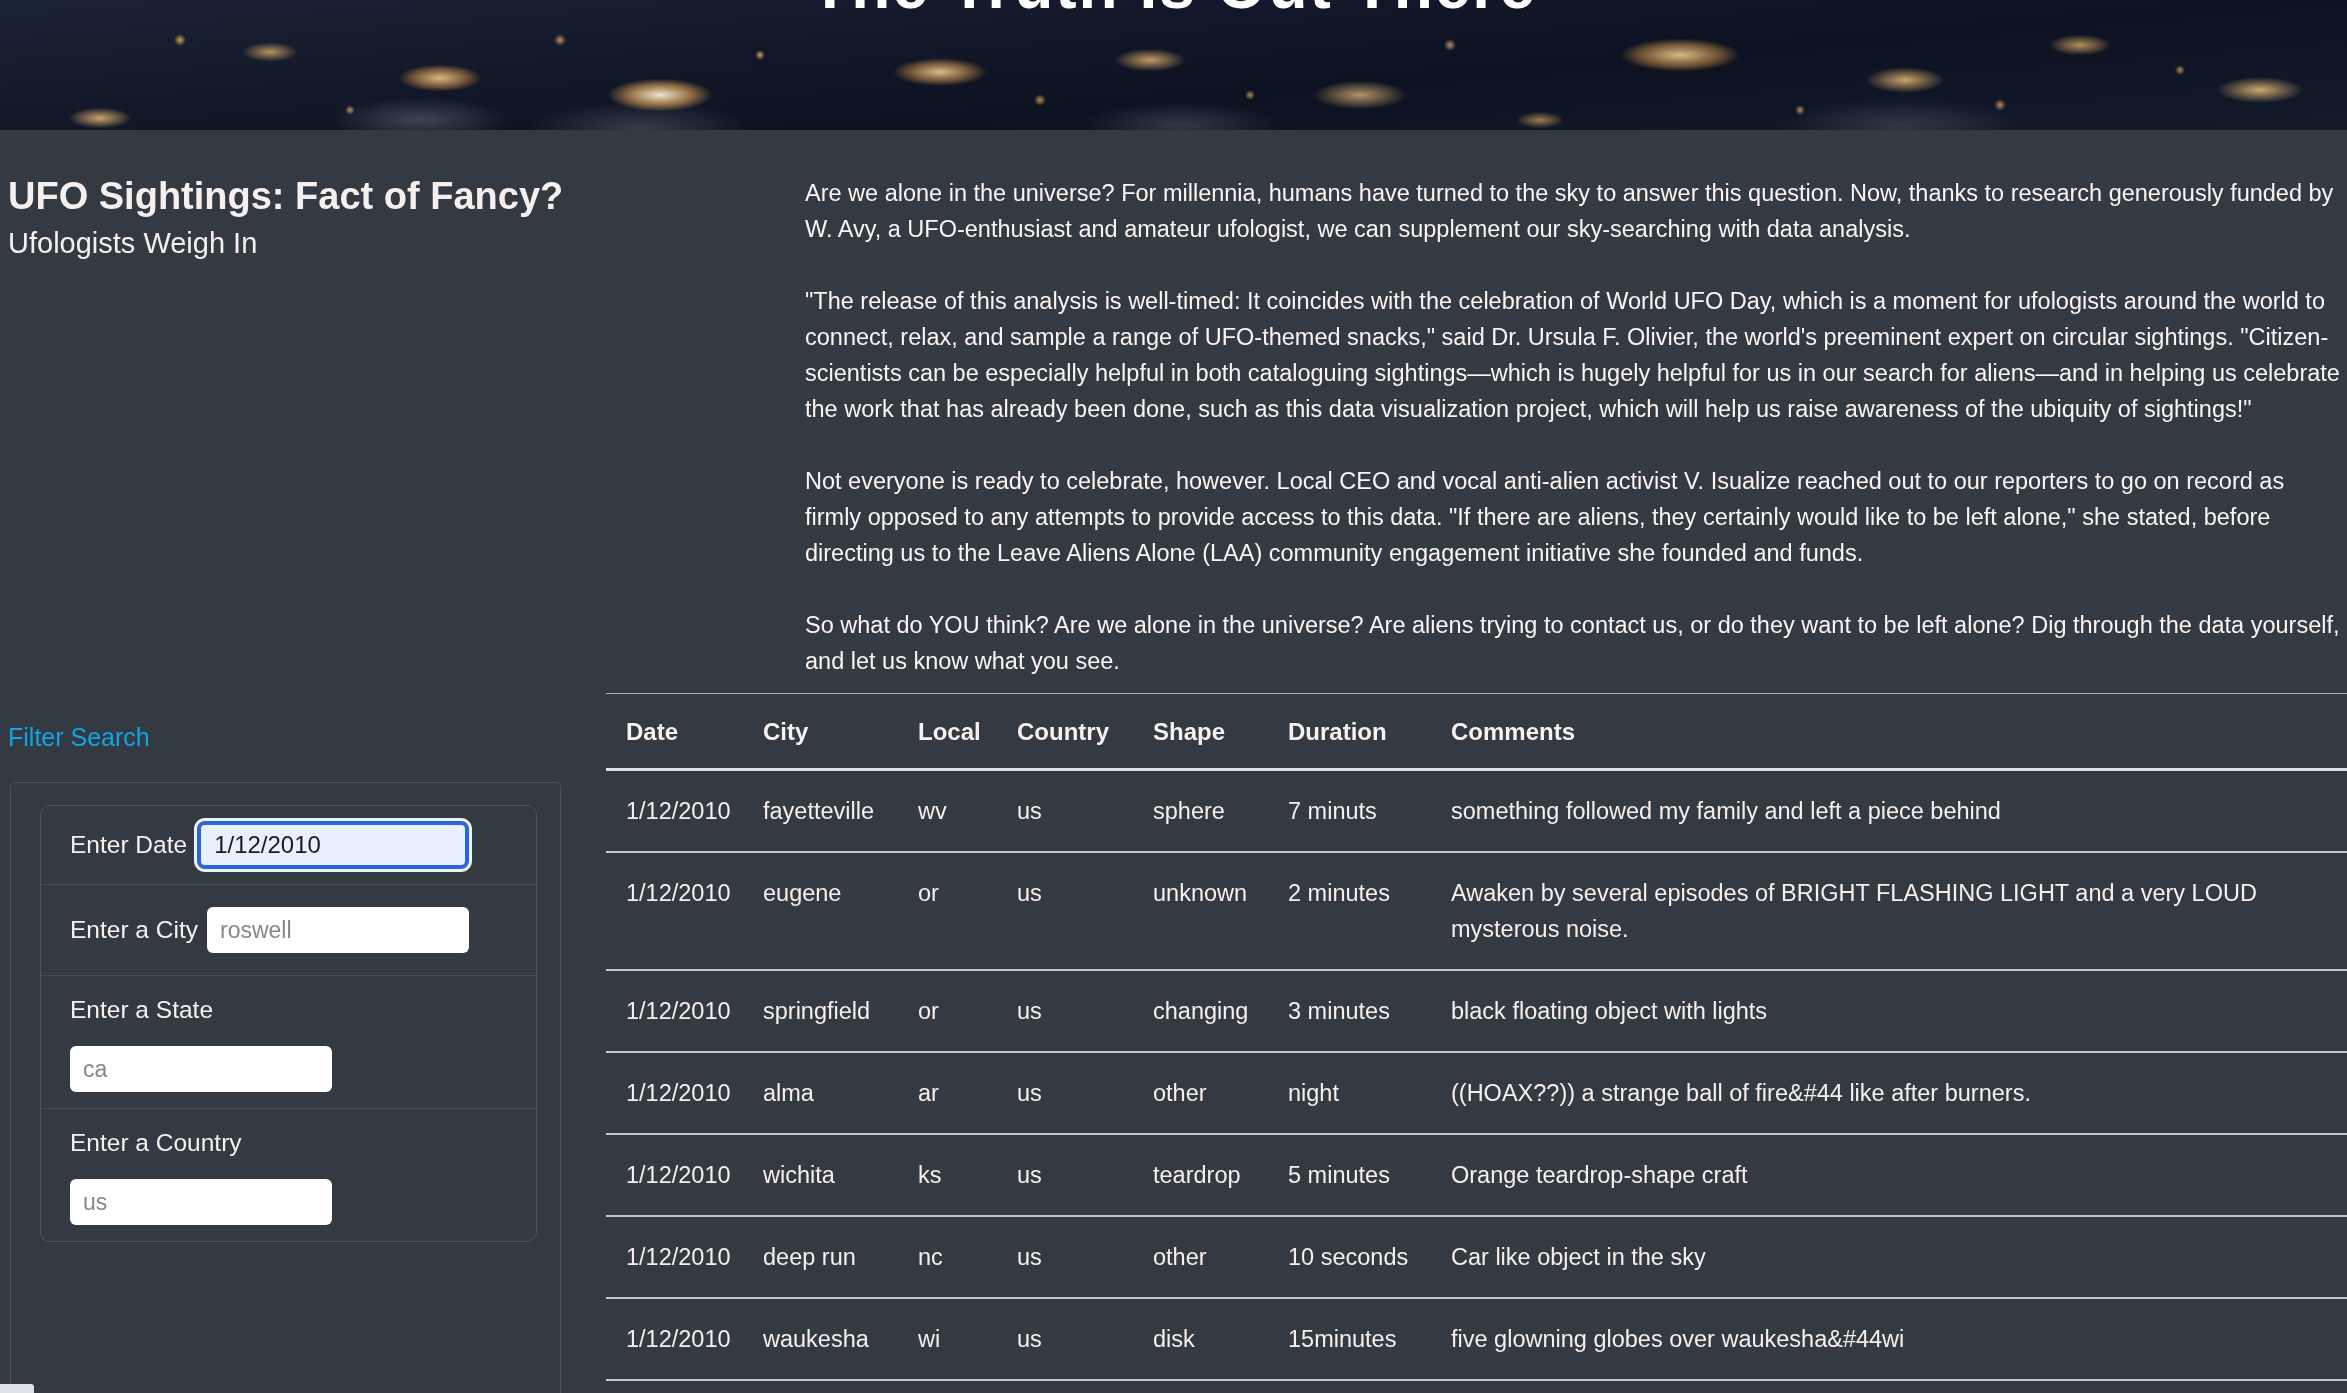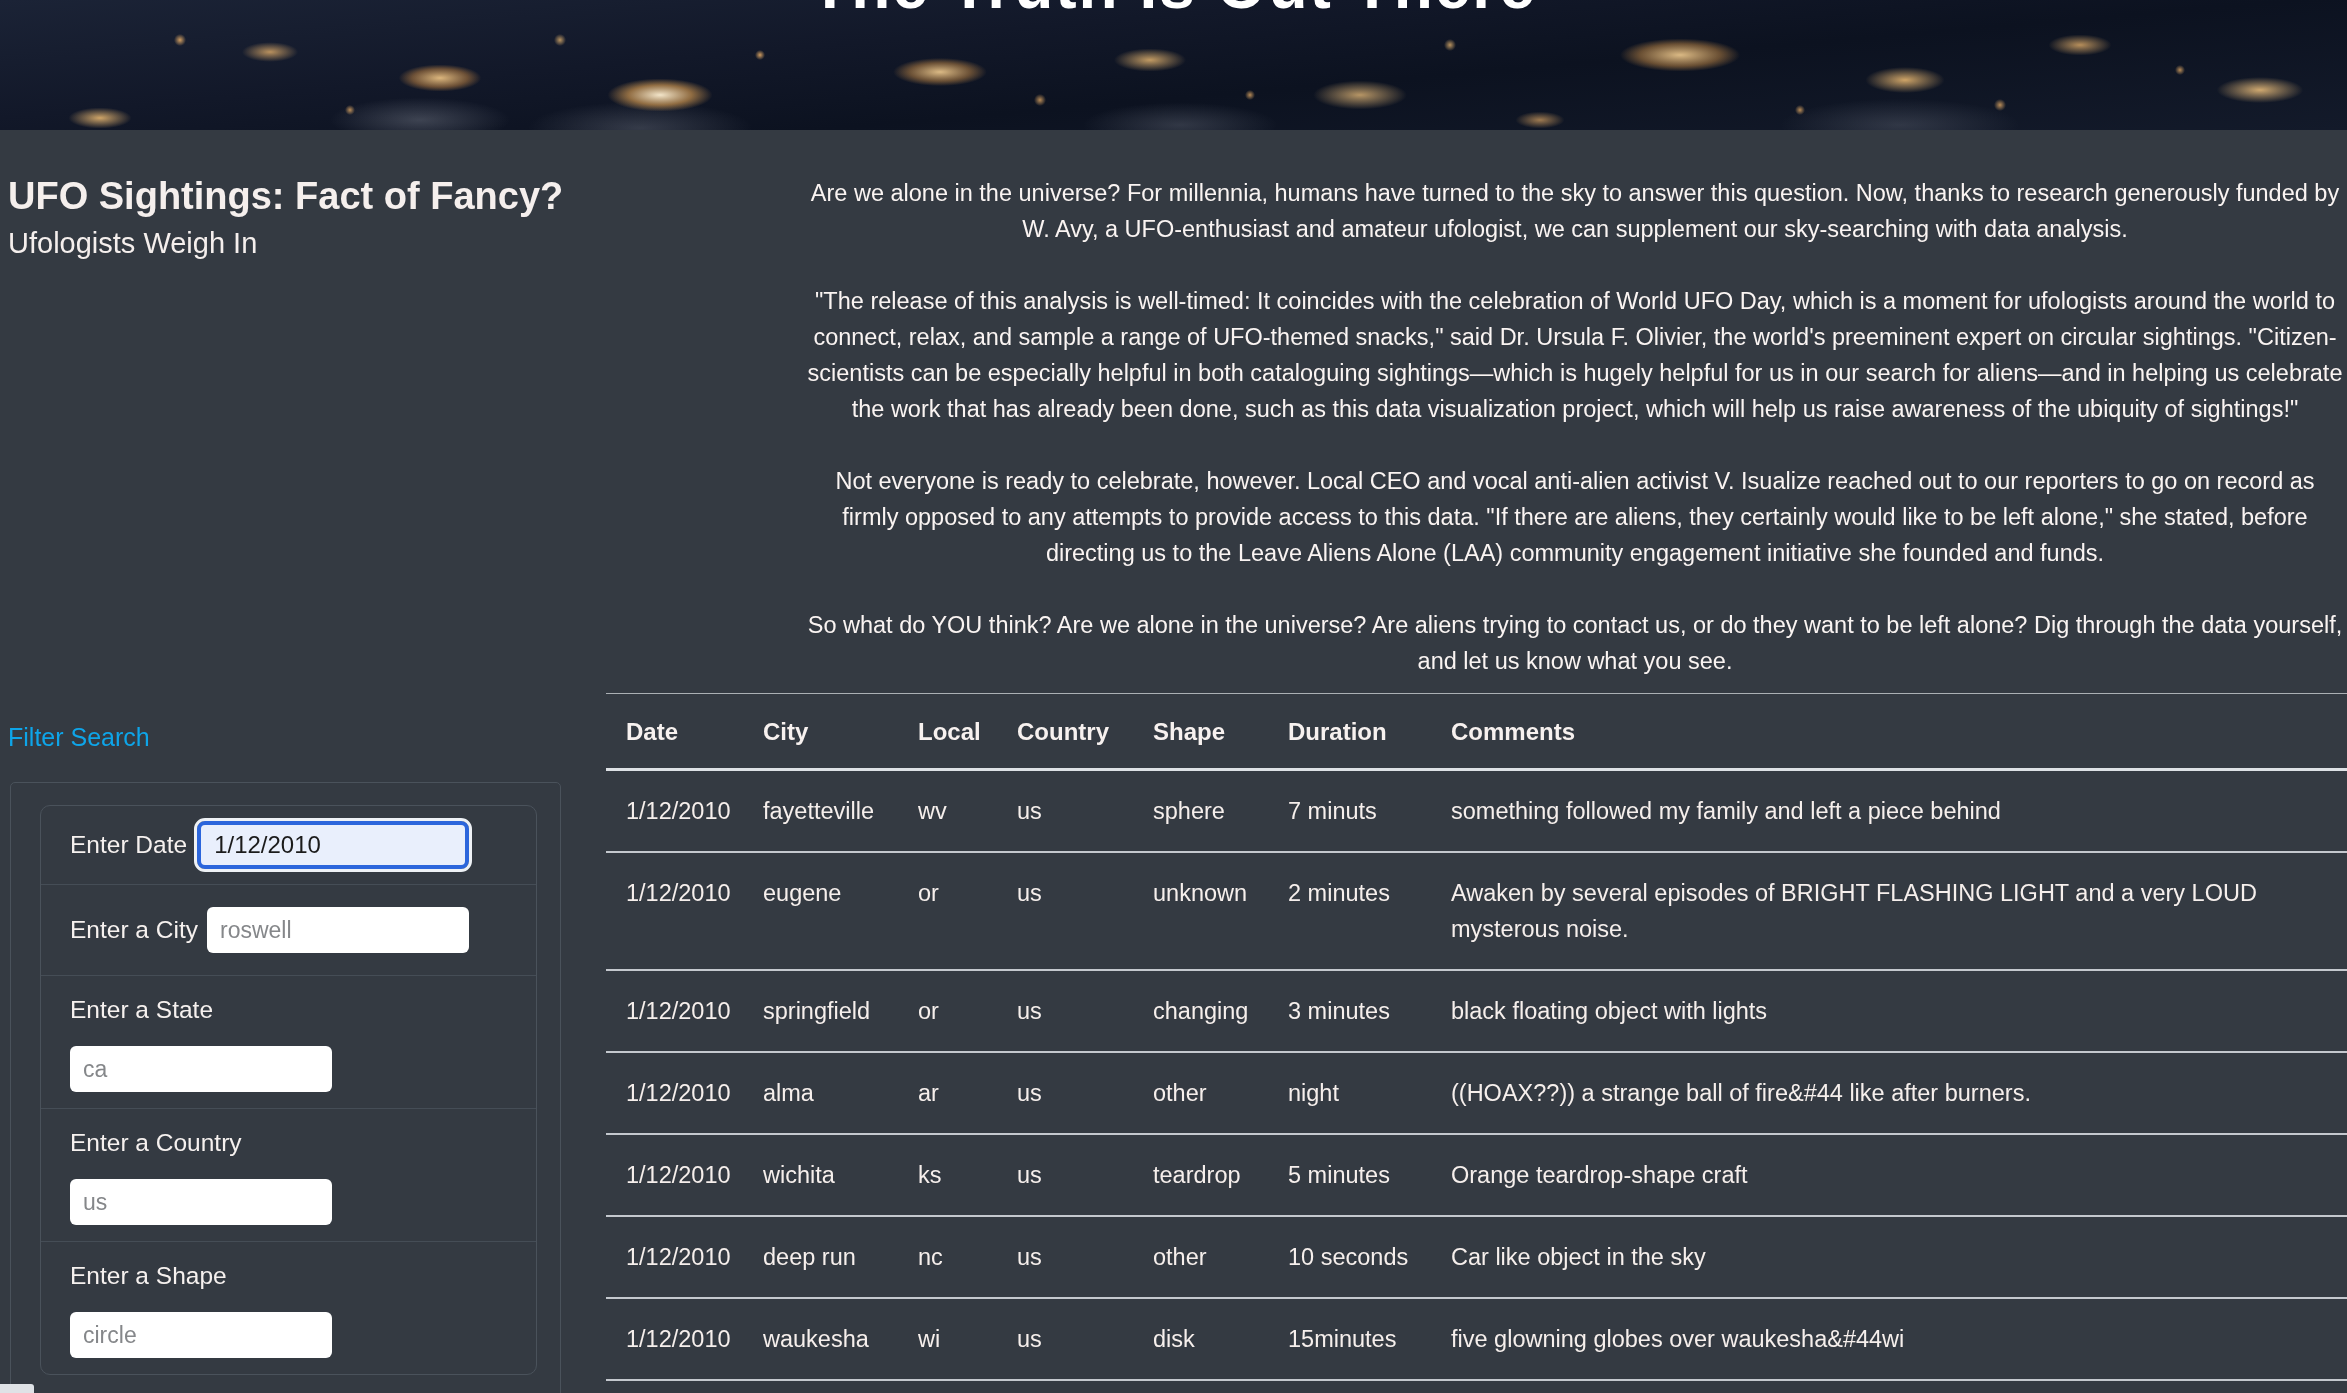--- a/index.html
+++ b/index.html
@@ -77,21 +77,21 @@
   }
   .finput::placeholder { color: #85878a; opacity: 1; }
   .inline-input { margin-left: 9px; }
   .date-input {
     margin-left: 10px; width: 272px; height: 48px;
     background: #e9effc; border: 4px solid #2c66dc; outline: 3px solid #eef1f5;
     color: #1b1b1b; font-size: 24px; border-radius: 8px;
   }
 
   
-  .article { margin: 45px 2px 0 199px; font-size: 23.5px; line-height: 36px; color: #faf4f2; text-align: center; }
+  .article { margin: 45px 2px 0 199px; font-size: 23.5px; line-height: 36px; color: #faf4f2; }
   .article p { margin: 0 0 36px; }
   .article p:last-child { margin-bottom: 0; }
 
   .sightings {
     width: 100%; border-collapse: collapse; margin-top: 14px;
     color: #f6efec; border-top: 1px solid rgba(222,226,230,0.7);
   }
   .sightings th {
     text-align: left; font-size: 24px; font-weight: 700; line-height: 33px;
     padding: 21px 10px 20px 0; border-bottom: 3px solid #dde1e5; color: #f7f1ef;
@@ -140,24 +140,20 @@
           <div class="frow frow-block">
             <label class="flabel">Enter a State</label>
             <input type="text" class="finput" placeholder="ca" style="">
           </div>
 
           <div class="frow frow-block">
             <label class="flabel">Enter a Country</label>
             <input type="text" class="finput" placeholder="us" style="">
           </div>
 
-          <div class="frow frow-block">
-            <label class="flabel">Enter a Shape</label>
-            <input type="text" class="finput" placeholder="circle" style="">
-          </div>
 
         </div>
       </div>
     </div>
 
     <div class="right-col">
       <div class="article">
         <p>Are we alone in the universe? For millennia, humans have turned to the sky to answer this question. Now, thanks to research generously funded by W. Avy, a UFO-enthusiast and amateur ufologist, we can supplement our sky-searching with data analysis.</p>
         <p>"The release of this analysis is well-timed: It coincides with the celebration of World UFO Day, which is a moment for ufologists around the world to connect, relax, and sample a range of UFO-themed snacks," said Dr. Ursula F. Olivier, the world's preeminent expert on circular sightings. "Citizen-scientists can be especially helpful in both cataloguing sightings—which is hugely helpful for us in our search for aliens—and in helping us celebrate the work that has already been done, such as this data visualization project, which will help us raise awareness of the ubiquity of sightings!"</p>
         <p>Not everyone is ready to celebrate, however. Local CEO and vocal anti-alien activist V. Isualize reached out to our reporters to go on record as firmly opposed to any attempts to provide access to this data. "If there are aliens, they certainly would like to be left alone," she stated, before directing us to the Leave Aliens Alone (LAA) community engagement initiative she founded and funds.</p>

